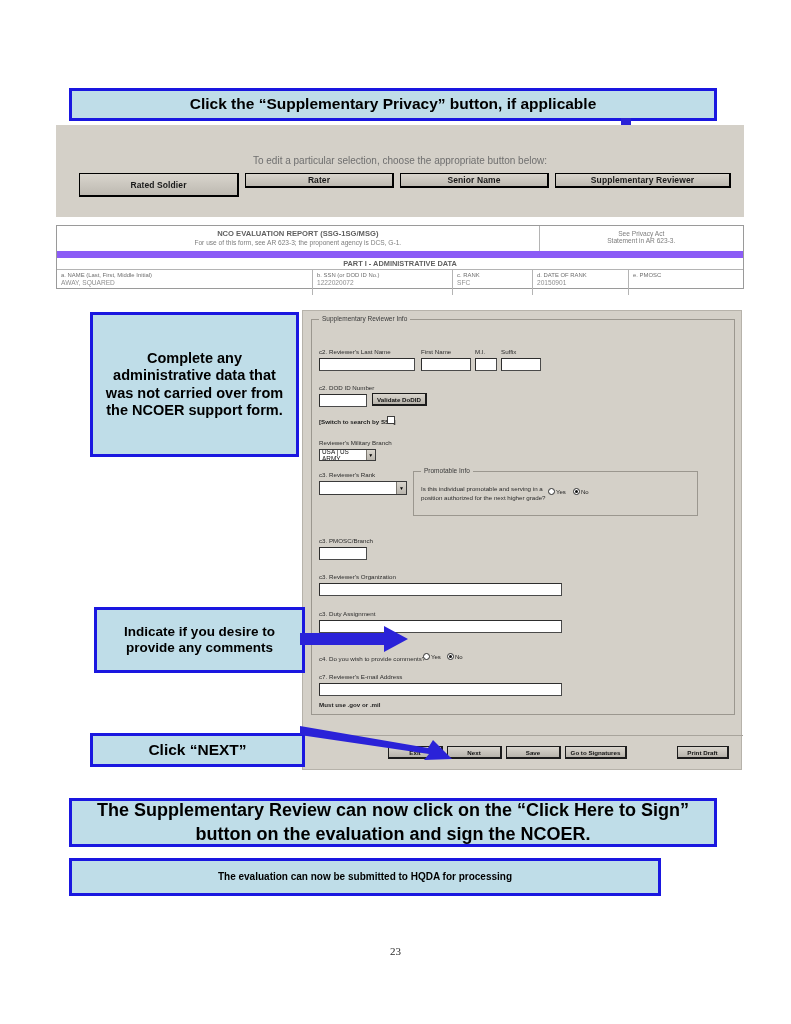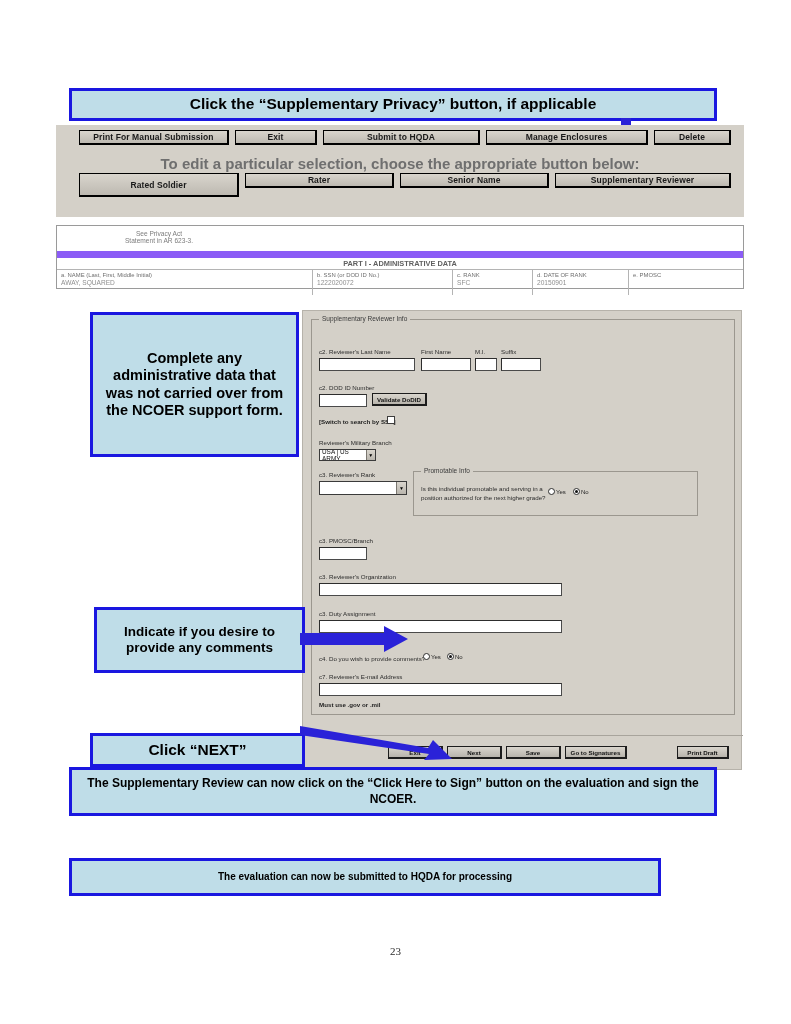--- a/index.html
+++ b/index.html
@@ -44,21 +44,21 @@
     letter-spacing:.1px;
     white-space:nowrap;
     overflow:hidden;
   }
   .btn.disabled{
     background:linear-gradient(#cecac2,#c2beb6);
     color:#918d86;
     border-color:#8e8a83;
   }
   .toolbar-hint{
-    font-size:15px;font-weight:bold;color:#6f6f6f;
+    font-size:10px;font-weight:normal;color:#6f6f6f;
     text-align:center;width:100%;
   }
 
   
   .doc{
     background:#fff;
     border:1px solid #9a9a9a;
     box-sizing:border-box;
     color:#7d7d7d;
   }
@@ -190,37 +190,20 @@
 </div>
 
 <div class="abs arrow" style="left:608px;top:118px;width:36px;height:62px;">
   <svg width="36" height="62" viewBox="0 0 36 62">
     <polygon points="13,0 23,0 23,40 32,40 18,60 4,40 13,40" fill="#2a22d8"></polygon>
   </svg>
 </div>
 
 <div class="abs" id="app-toolbar" style="left:56px;top:125px;width:688px;height:92px;">
 
-  <div class="abs" style="left:23px;top:5px;width:652px;height:15px;">
-    <div class="btn abs" style="left:0px;top:0;width:150px;height:15px;">
-      <span>Print For Manual Submission</span>
-    </div>
-    <div class="btn abs" style="left:156px;top:0;width:82px;height:15px;">
-      <span>Exit</span>
-    </div>
-    <div class="btn abs" style="left:244px;top:0;width:157px;height:15px;">
-      <span>Submit to HQDA</span>
-    </div>
-    <div class="btn abs" style="left:407px;top:0;width:162px;height:15px;">
-      <span>Manage Enclosures</span>
-    </div>
-    <div class="btn abs" style="left:575px;top:0;width:77px;height:15px;">
-      <span>Delete</span>
-    </div>
-  </div>
 
   <div class="abs" style="left:0;top:30px;width:688px;">
     <div class="toolbar-hint">To edit a particular selection, choose the appropriate button below:</div>
   </div>
 
   <div class="abs" style="left:23px;top:48px;width:652px;height:15px;">
     <div class="btn abs" style="left:0px;top:0;width:160px;height:24px;">
       <span>Rated Soldier</span>
     </div>
     <div class="btn abs" style="left:166px;top:0;width:149px;height:15px;">
@@ -232,20 +215,24 @@
     <div class="btn abs" style="left:476px;top:0;width:176px;height:15px;">
       <span>Supplementary Reviewer</span>
     </div>
   </div>
 
 </div>
 
 <div class="abs doc" id="ncoer-doc" style="left:56px;top:225px;width:688px;height:64px;">
 
   <div class="doc-row" style="height:25px;">
+    <div class="doc-cell" style="width:484px;padding-top:3px;">
+      <div class="doc-title">NCO EVALUATION REPORT (SSG-1SG/MSG)</div>
+      <div class="doc-sub">For use of this form, see AR 623-3; the proponent agency is DCS, G-1.</div>
+    </div>
     <div class="doc-cell" style="width:204px;padding-top:4px;">
       <div class="doc-sub">See Privacy Act</div>
       <div class="doc-sub">Statement in AR 623-3.</div>
     </div>
   </div>
 
   <div class="doc-part">PART I - ADMINISTRATIVE DATA</div>
 
   <div class="doc-row" style="height:25px;">
     <div class="doc-cell" style="width:256px;">
@@ -381,21 +368,21 @@
 <div class="abs callout" style="left:90px;top:733px;width:215px;height:34px;font-size:15.5px;">
   <span>Click “NEXT”</span>
 </div>
 
 <div class="abs arrow" style="left:300px;top:726px;width:160px;height:36px;">
   <svg width="160" height="36" viewBox="0 0 160 36">
     <polygon points="0,0 128,22 133,14 152,33 124,34 129,28 0,9" fill="#2a22d8"></polygon>
   </svg>
 </div>
 
-<div class="abs callout" style="left:69px;top:767px;width:648px;height:49px;font-size:12px;line-height:1.3;justify-content:center;">
+<div class="abs callout" style="left:69px;top:798px;width:648px;height:49px;font-size:18px;line-height:1.3;justify-content:center;">
   <span>The Supplementary Review can now click on the “Click Here to Sign” button on the evaluation and sign the NCOER.</span>
 </div>
 
 <div class="abs callout" style="left:69px;top:858px;width:592px;height:38px;font-size:10px;">
   <span>The evaluation can now be submitted to HQDA for processing</span>
 </div>
 
 <div id="page-number" style="left:0;top:945px;">
   <span>23</span>
 </div>

